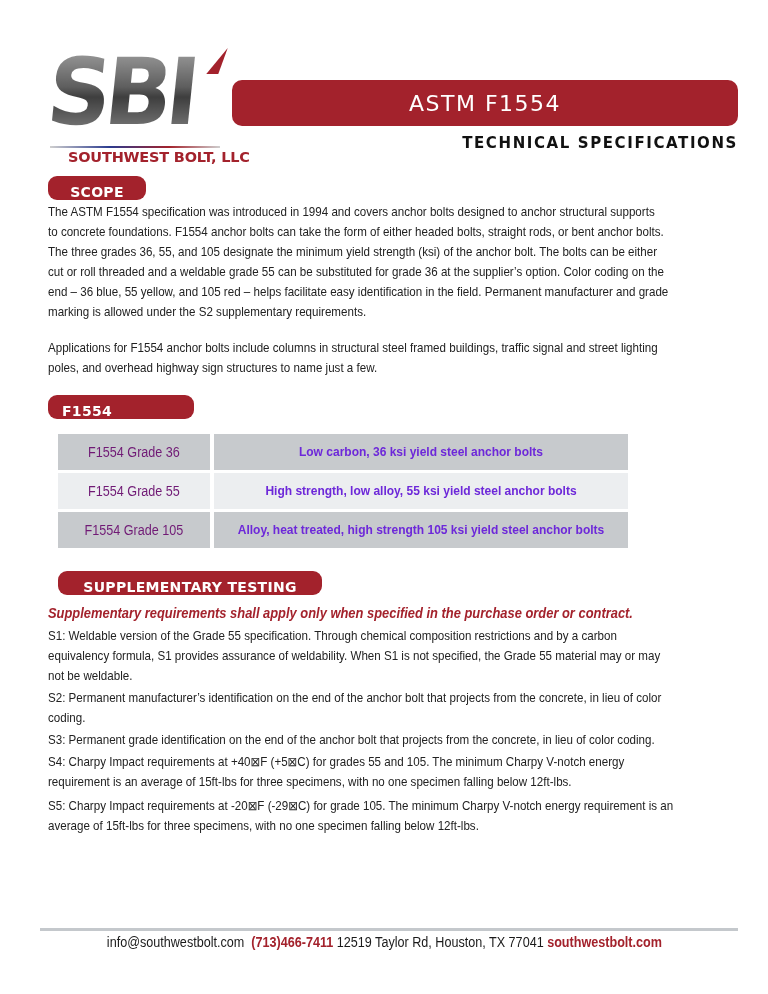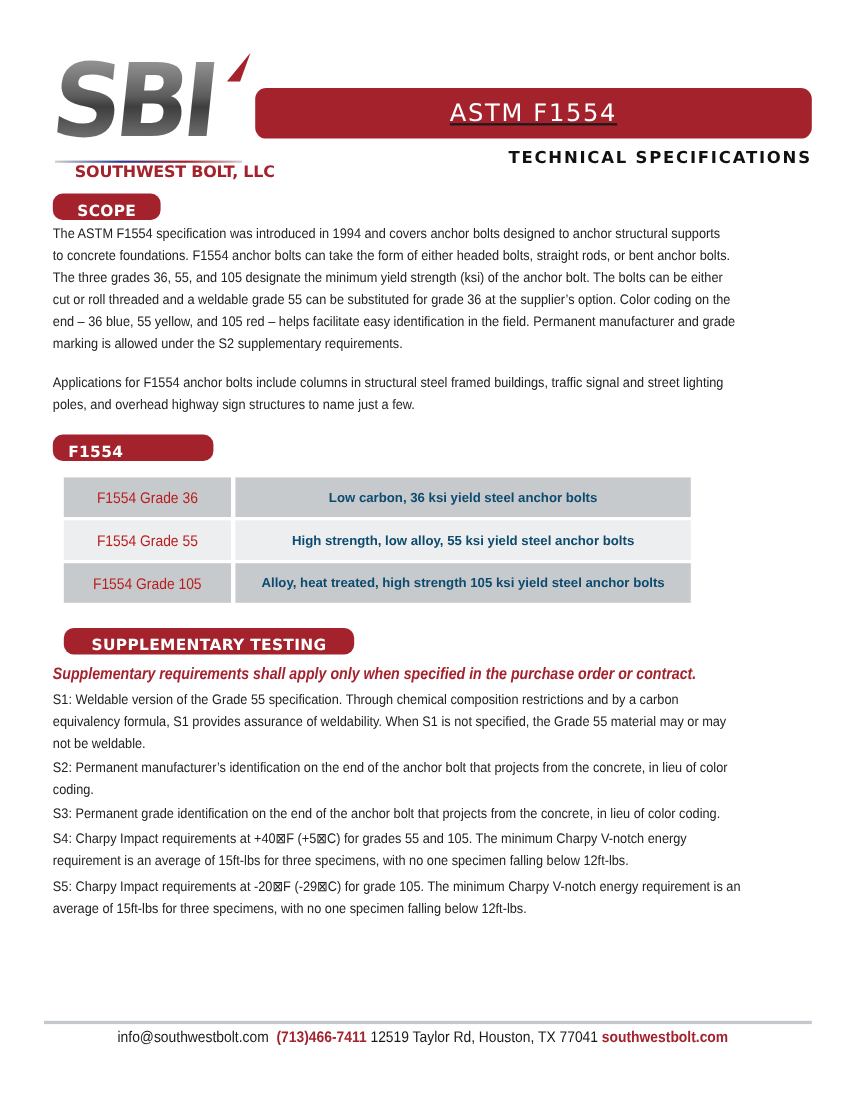--- a/index.html
+++ b/index.html
@@ -16,40 +16,40 @@
                   transform:skewX(-6deg) scaleY(1.05); }
   .logo-accent { position:absolute; left:171px; top:6px; width:0; height:0;
                  border-left:12px solid transparent; border-bottom:26px solid #a3222c; transform:skewX(-20deg); }
   .logo-rule { position:absolute; left:10px; top:104px; width:170px; height:2px;
                background:linear-gradient(90deg,#cfcfcf 0%,#2b3b8f 35%,#a3222c 70%,#cfcfcf 100%); }
   .logo-name { position:absolute; left:12px; top:107px; font-family:"DejaVu Sans", sans-serif; font-weight:bold;
                font-size:14.5px; color:#a3222c; letter-spacing:-0.2px; white-space:nowrap;margin-left:16px; }
 
   
   .title-bar { left:232px; top:80px; width:506px; height:46px; background:#a3222c;
-               border-radius:10px; display:flex; align-items:center; justify-content:center;text-decoration:underline; }
+               border-radius:10px; display:flex; align-items:center; justify-content:center; }
   .title-bar span { color:#fff; font-family:"DejaVu Sans", sans-serif; font-size:22px; letter-spacing:1.5px; }
   .subtitle { left:232px; top:134px; width:506px; text-align:right; font-family:"DejaVu Sans", sans-serif;
               font-weight:bold; font-size:15px; letter-spacing:1.6px; color:#111; }
 
   
   .pill { background:#a3222c; color:#fff; font-family:"DejaVu Sans", sans-serif; font-weight:bold;
           font-size:14px; height:24px; line-height:24px; border-radius:9px 9px 9px 9px; padding:4px 14px;
           letter-spacing:0.3px; box-sizing:border-box; }
 
   .para { font-family:"Liberation Sans", sans-serif; font-size:12.6px; line-height:20px; color:#222;
           transform:scaleX(0.92); transform-origin:left top; }
 
   
   .grades { left:58px; top:434px; width:570px; }
   .grow { display:flex; height:36px; margin-bottom:3px; }
   .gcell1 { width:152px; display:flex; align-items:center; justify-content:center; font-size:14px;
-            color:#b91c1c; margin-right:4px; transform-origin:center; }
+            color:#701a75; margin-right:4px; transform-origin:center; }
   .gcell2 { flex:1; display:flex; align-items:center; justify-content:center; font-size:12px;
-            font-weight:bold; color:#0c4a6e; }
+            font-weight:bold; color:#6d28d9; }
   .dark { background:#c7cacd; }
   .light { background:#eceef0; }
 
   .italic-red { color:#a3222c; font-weight:bold; font-style:italic; font-size:15px; }
 
   .footer-rule { left:40px; top:928px; width:698px; height:3px; background:#c4c8cc; }
   .footer { left:0; top:934px; width:768px; text-align:center; font-size:14px; color:#1a1a1a; }
   .footer .red { color:#a3222c; font-weight:bold; }
   .narrow { display:inline-block; transform:scaleX(0.9); }
 </style>

